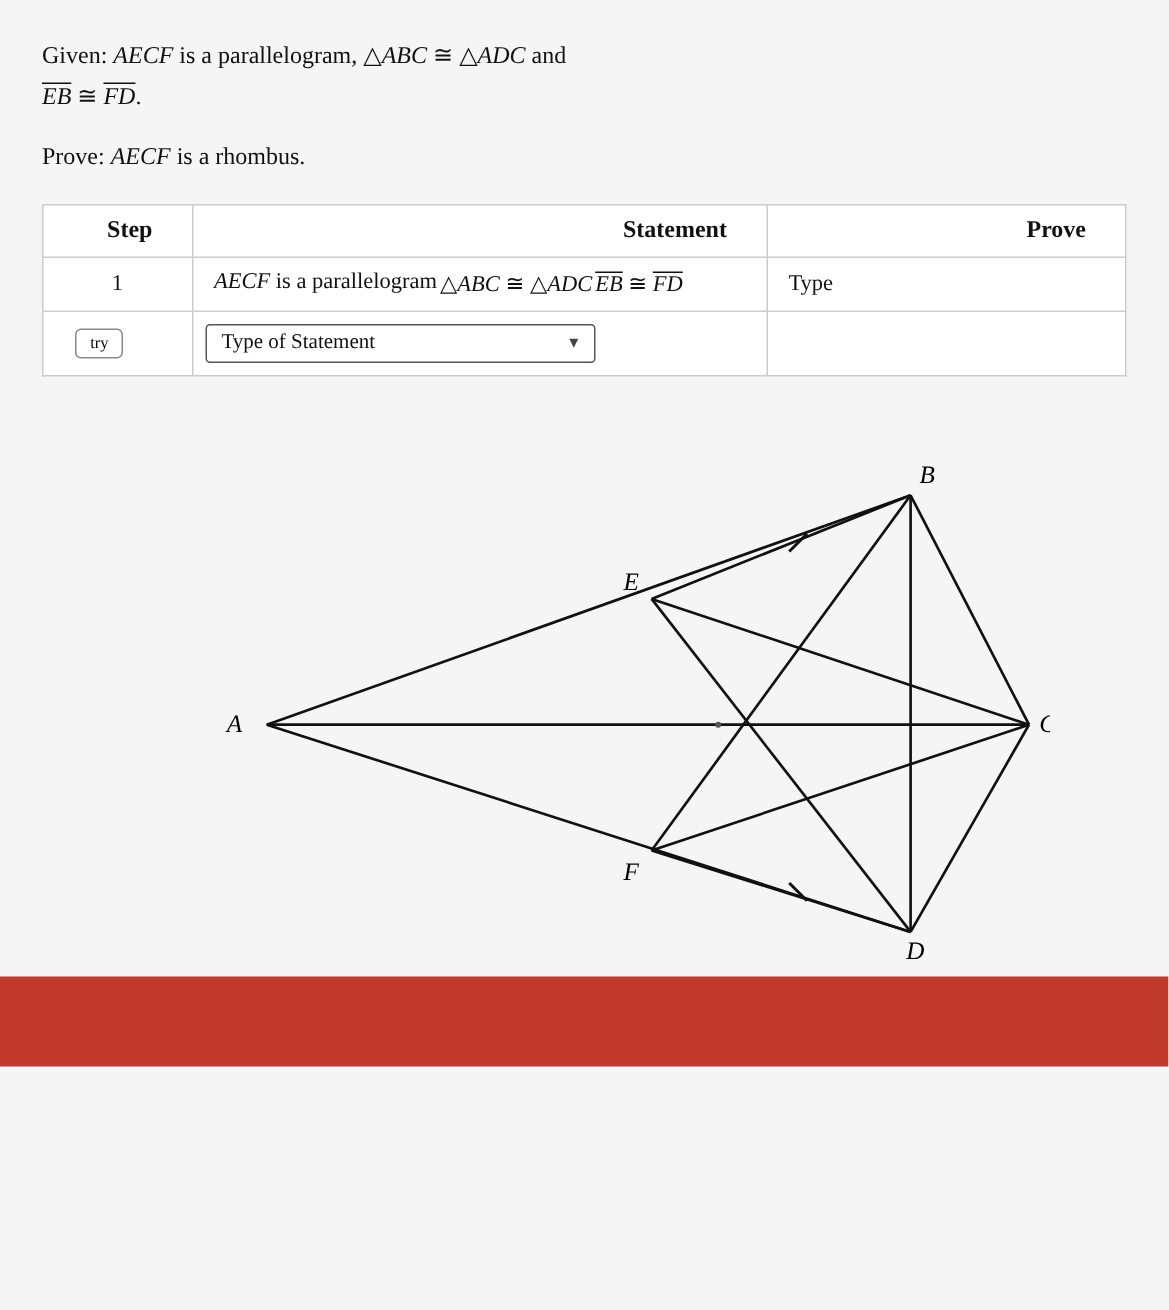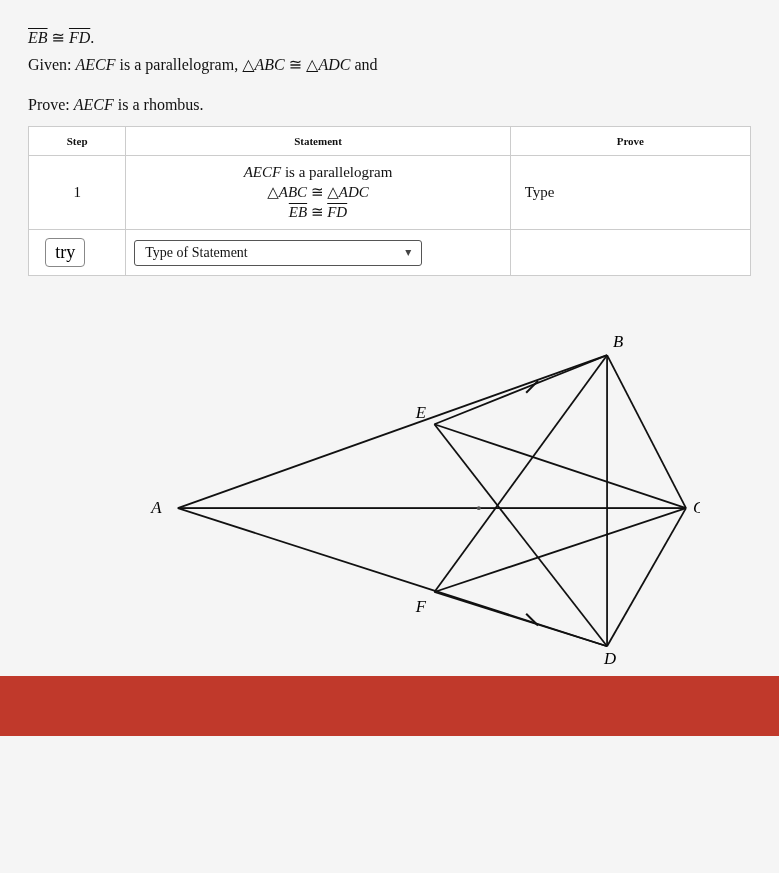--- a/index.html
+++ b/index.html
@@ -13,21 +13,21 @@
       padding: 24px 28px 0 28px;
     }
     .given-section {
       margin-bottom: 18px;
       line-height: 1.7;
     }
     .given-section p {
       font-size: 16px;
     }
     .prove-section {
-      margin-bottom: 12px;
+      margin-bottom: 22px;
     }
     .prove-section p {
       font-size: 16px;
     }
     
     .math {
       font-style: italic;
     }
     .overline {
       text-decoration: overline;
@@ -36,24 +36,24 @@
     .proof-table {
       width: 100%;
       border-collapse: collapse;
       margin-bottom: 20px;
       background: #fff;
       border: 1px solid #ccc;
     }
     .proof-table th {
       border: 1px solid #ccc;
       padding: 8px 26px;
-      text-align: center;
+      text-align: right;
       font-weight: bold;
       font-family: Georgia, serif;
-      font-size: 11px;
+      font-size: 16px;
       background: #fff;
     }
     .proof-table td {
       border: 1px solid #ccc;
       padding: 8px 14px;
       vertical-align: middle;
       font-family: Georgia, serif;
       font-size: 15px;
     }
     .step-cell {
@@ -61,51 +61,51 @@
       text-align: center;
     }
     .statement-cell {
       width: 320px;
     }
     .reason-cell {
       width: 200px;
     }
     .statement-lines {
       display: flex;
-      flex-direction: column;
+      flex-direction: row;
       gap: 2px;
       text-align: center;
     }
     
     .try-row td {
       padding: 8px 8px;
       border: 1px solid #ccc;
     }
     .try-btn {
       display: inline-block;
       border: 1px solid #888;
       border-radius: 4px;
       padding: 3px 9px;
-      font-size: 18px;
+      font-size: 11px;
       font-family: Georgia, serif;
       background: #fff;
       cursor: pointer;
       margin-right: 24px;
     }
     .statement-dropdown {
       display: inline-flex;
       align-items: flex-start;
       border: 1.5px solid #555;
       border-radius: 3px;
       padding: 4px 10px 4px 10px;
       font-size: 14px;
       font-family: Georgia, serif;
       background: #fff;
       cursor: pointer;
-      width: 288px;
+      width: 260px;
       justify-content: space-between;
     }
     .dropdown-arrow {
       font-size: 12px;
       color: #444;
     }
     
     .diagram-container {
       width: 100%;
       display: flex;
@@ -122,24 +122,24 @@
       background: #c0392b;
       margin-left: -28px;
       margin-top: 10px;
     }
   </style>
 </head>
 <body>
 
 <div class="given-section">
   <p>
-    <span class="math overline">EB</span> ≅ <span class="math overline">FD</span>.
+    <span>Given: </span><span class="math">AECF</span> is a parallelogram, △<span class="math">ABC</span> ≅ △<span class="math">ADC</span> and
   </p>
   <p>
-    <span>Given: </span><span class="math">AECF</span> is a parallelogram, △<span class="math">ABC</span> ≅ △<span class="math">ADC</span> and
+    <span class="math overline">EB</span> ≅ <span class="math overline">FD</span>.
   </p>
 </div>
 
 <div class="prove-section">
   <p>
     <span>Prove: </span><span class="math">AECF</span> is a rhombus.
   </p>
 </div>
 
 <table class="proof-table">

